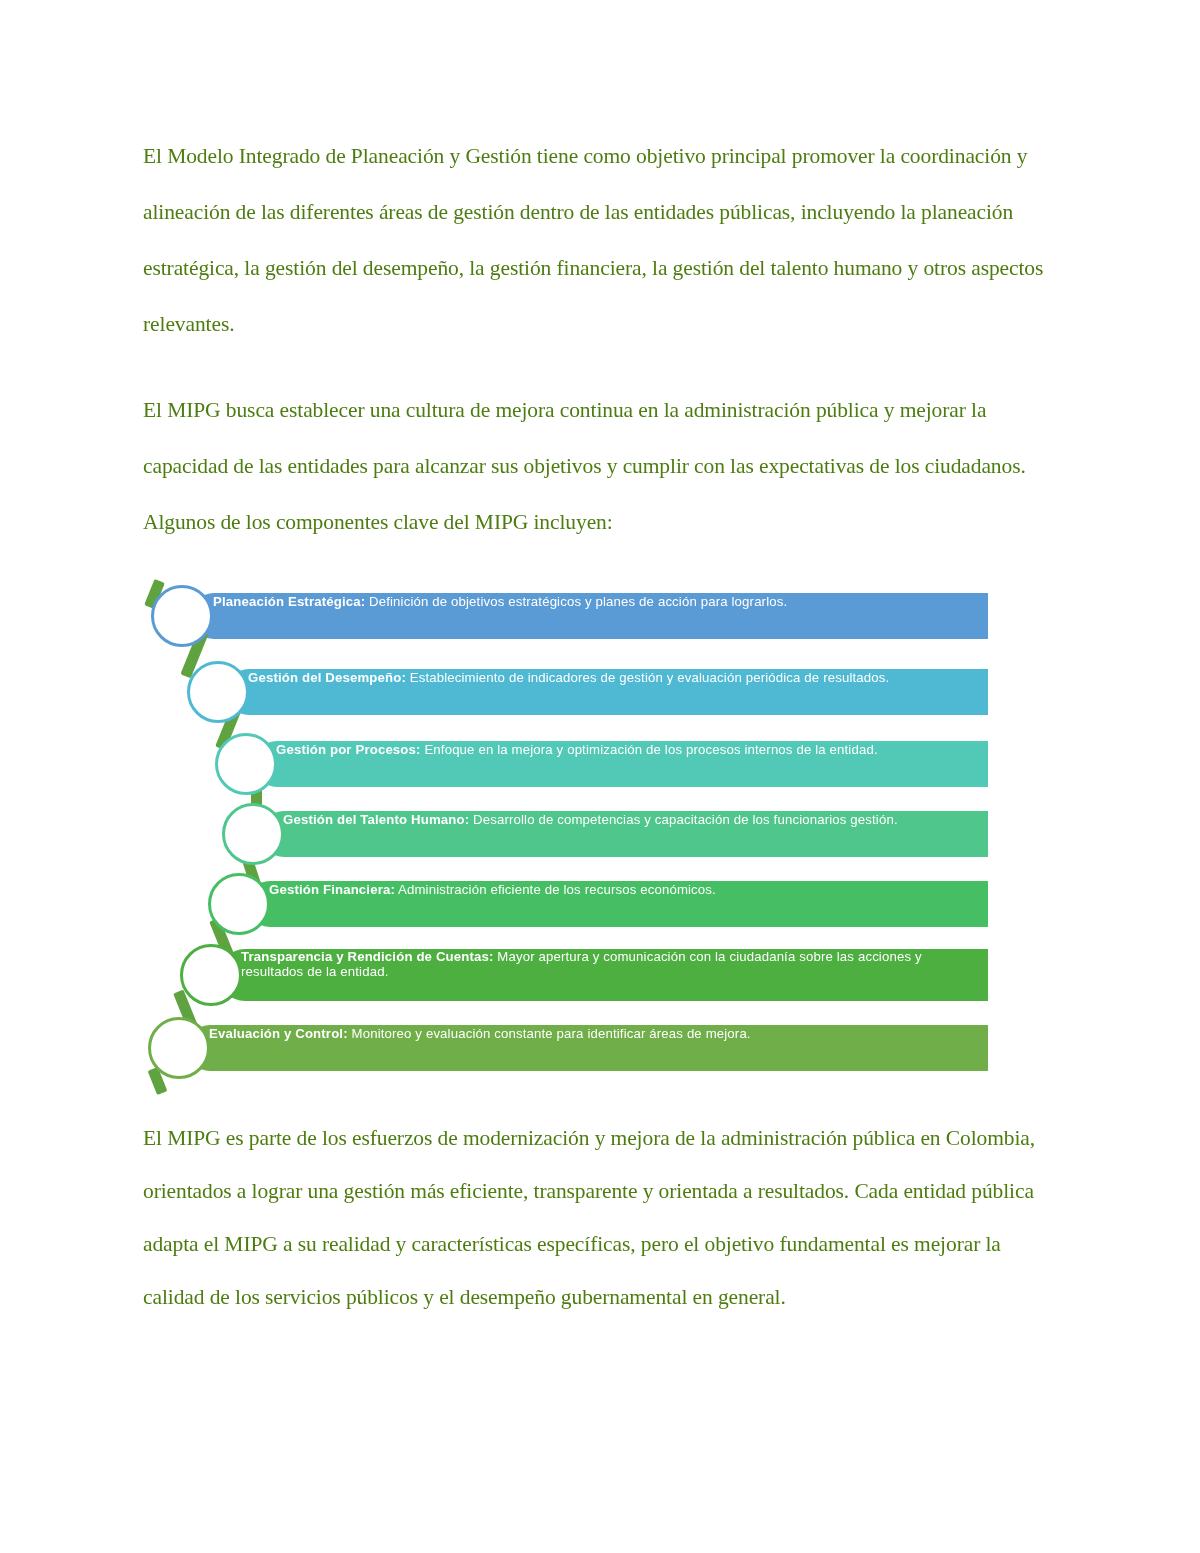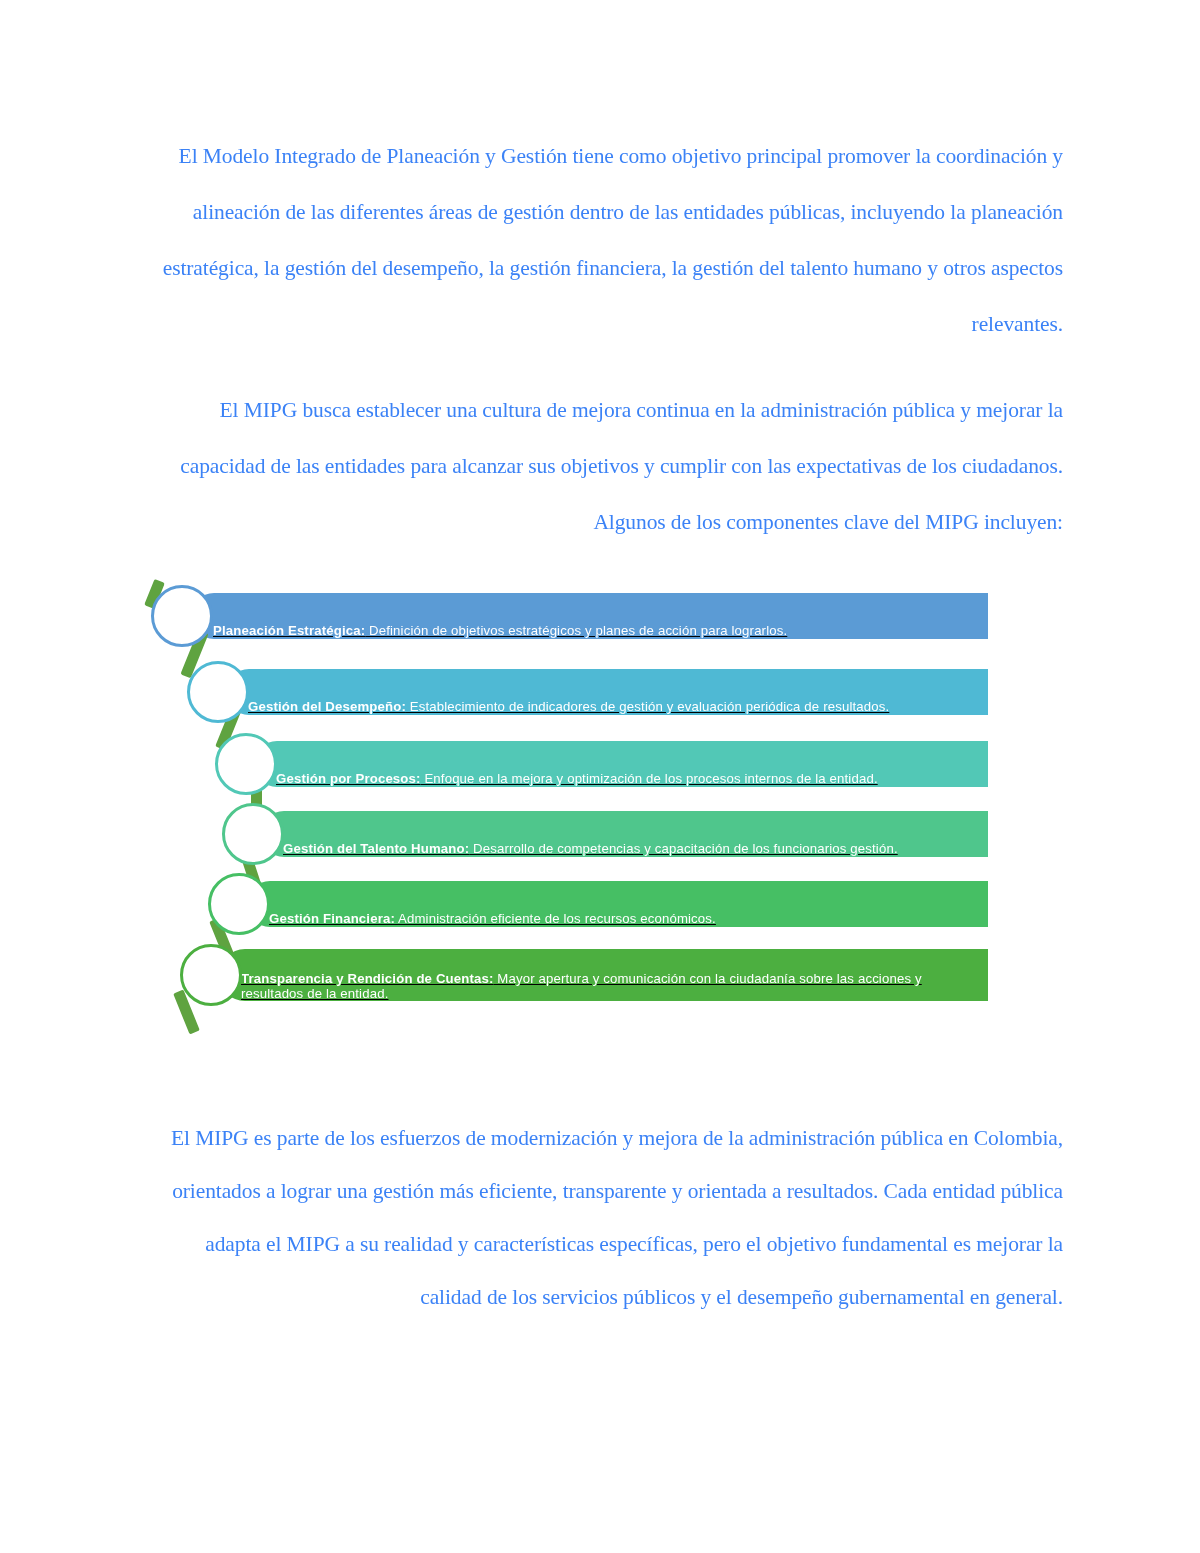--- a/index.html
+++ b/index.html
@@ -28,23 +28,23 @@
     position: absolute;
     left: 143px;
     top: 128px;
     width: 920px;
   }
 
   p.body-text {
     font-family: "Liberation Serif", "DejaVu Serif", serif;
     font-size: 21.5px;
     line-height: 56px;
-    color: #3b82f6;
+    color: #4d7c0f;
     margin: 0 0 30px 0;
-    text-align: right;
+    text-align: left;
     letter-spacing: -0.1px;
   }
 
   p.body-text.tight {
     line-height: 53px;
     margin-bottom: 0;
   }
 
   
   .smartart {
@@ -60,22 +60,21 @@
     width: 100%;
     height: 60px;
   }
 
   .bar {
     position: absolute;
     height: 46px;
     border-radius: 23px 0 0 23px;
     box-sizing: border-box;
     display: flex;
-    align-items: flex-end;
-    text-decoration: underline;
+    align-items: flex-start;
   }
 
   .bar .bar-text {
     font-family: "Liberation Sans", "DejaVu Sans", sans-serif;
     font-size: 13.2px;
     line-height: 17px;
     color: #ffffff;
     padding-left: 22px;
     padding-right: 14px;
     letter-spacing: 0.15px;
@@ -181,19 +180,28 @@
       <div class="row two-line-row" style="top:358px;">
         <div class="connector" style="left:38px; top:40px; width:11px; height:44px; transform:rotate(-22deg);"></div>
         <div class="bar two-line" style="left:76px; top:-1px; width:769px; height:52px; background:#4CAF40; border-radius:26px 0 0 26px;">
           <span class="bar-text">
             <b>Transparencia y Rendición de Cuentas:</b><span> Mayor apertura y comunicación con la ciudadanía sobre las acciones y resultados de la entidad.</span>
           </span>
         </div>
         <div class="circle" style="left:37px; top:-6px; border-color:#4CAF40;"></div>
       </div>
 
+      <div class="row" style="top:432px;">
+        <div class="bar" style="left:44px; top:1px; width:801px; background:#6FAE48;">
+          <span class="bar-text">
+            <b>Evaluación y Control:</b><span> Monitoreo y evaluación constante para identificar áreas de mejora.</span>
+          </span>
+        </div>
+        <div class="circle" style="left:5px; top:-7px; border-color:#6FAE48;"></div>
+        <div class="tail" style="left:9px; top:44px; width:11px; height:26px; transform:rotate(-22deg);"></div>
+      </div>
 
     </div>
 
     <p class="body-text tight">El MIPG es parte de los esfuerzos de modernización y mejora de la administración pública en Colombia, orientados a lograr una gestión más eficiente, transparente y orientada a resultados. Cada entidad pública adapta el MIPG a su realidad y características específicas, pero el objetivo fundamental es mejorar la calidad de los servicios públicos y el desempeño gubernamental en general.</p>
 
   </div>
 </div>
 
 </body></html>

